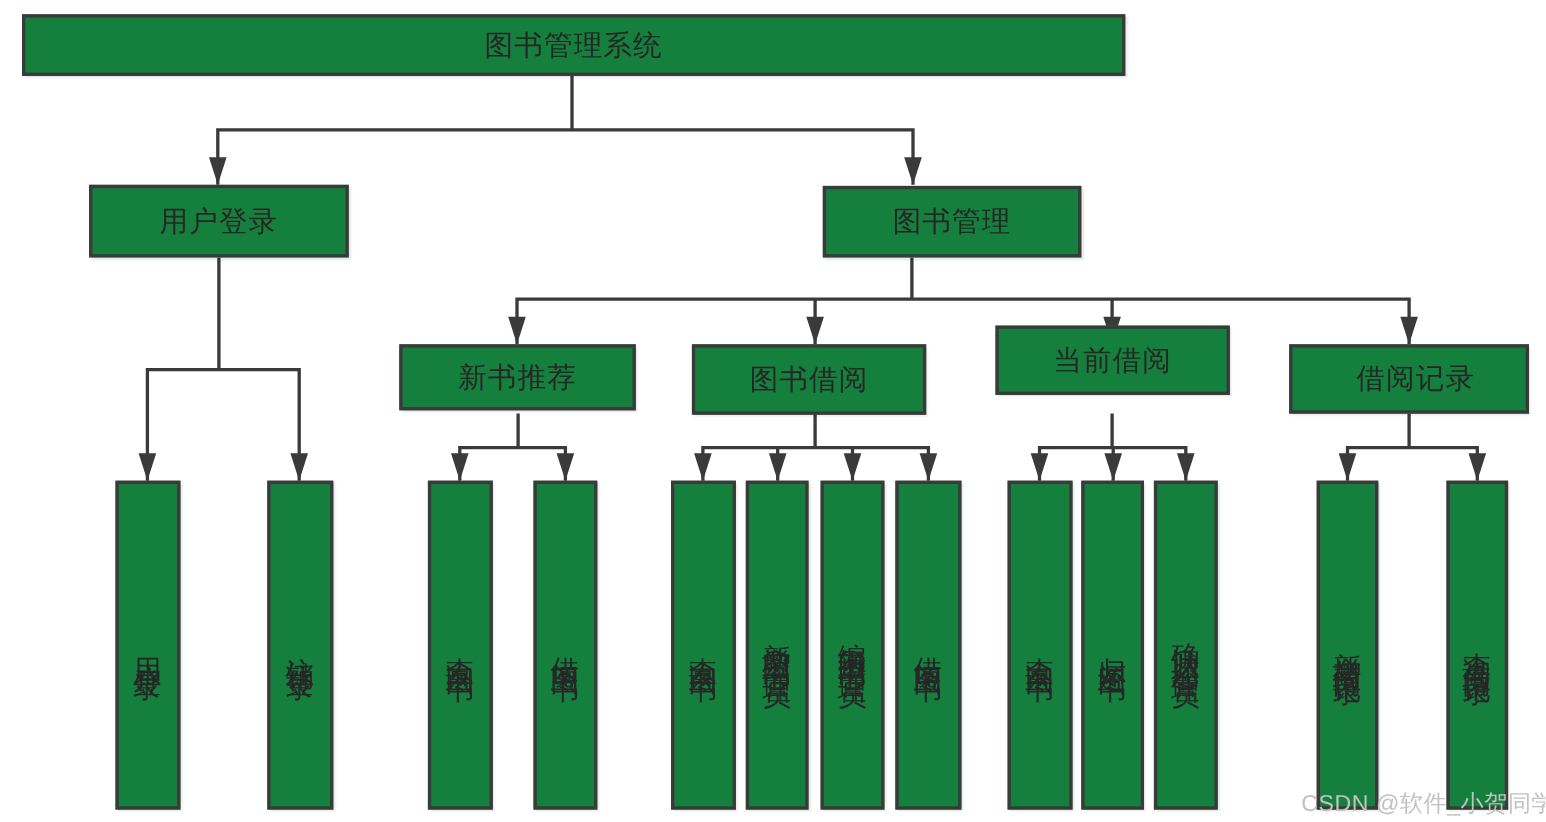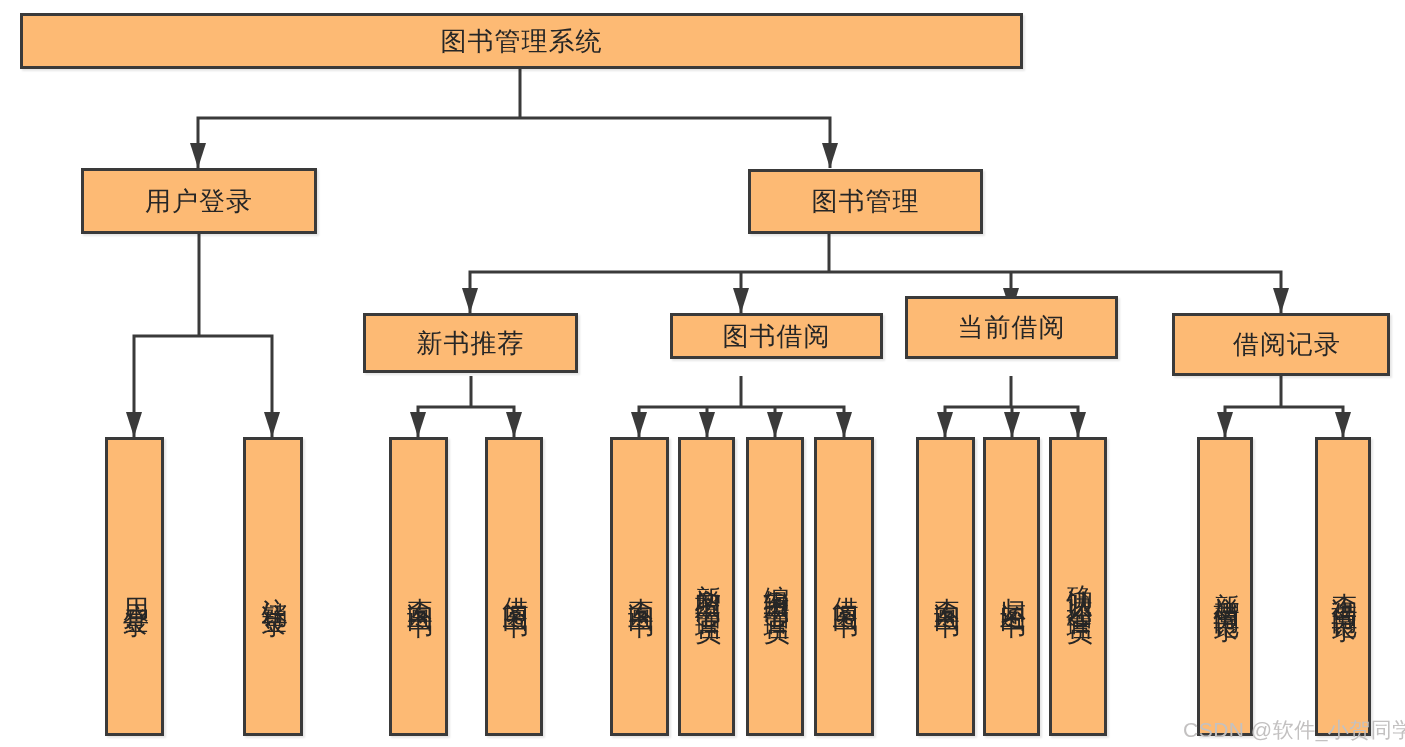--- a/index.html
+++ b/index.html
@@ -11,27 +11,26 @@
     font-family:"Liberation Sans","DejaVu Sans",sans-serif;
     color:#262626;
   }
   .wires{position:absolute;left:0;top:0;z-index:1;}
   .wire{fill:none;stroke:#3a3a3a;stroke-width:3;}
   .ah{fill:#3a3a3a;stroke:none;}
   .node{
     position:absolute;
     box-sizing:border-box;
     border:3px solid #3a3a3a;
-    background:#fdba74;
+    background:#15803d;
     display:flex;
     align-items:center;
     justify-content:center;
     z-index:2;
     box-shadow:2px 2px 2px rgba(0,0,0,0.10);
-    font-family:Liberation Mono, monospace;
   }
   .hbox{
     font-size:26px;
     letter-spacing:1px;
     white-space:nowrap;
   }
   .vbox{
     writing-mode:vertical-lr;
     text-orientation:mixed;
     font-size:26px;
@@ -89,21 +88,21 @@
     <polygon class="ah" points="1217,412 1233,412 1225,437"></polygon>
     <polygon class="ah" points="1335,412 1351,412 1343,437"></polygon>
   </svg>
 
   <div class="node hbox" style="left:20px;top:13px;width:1003px;height:56px;">图书管理系统</div>
 
   <div class="node hbox" style="left:81px;top:168px;width:236px;height:66px;">用户登录</div>
   <div class="node hbox" style="left:748px;top:169px;width:235px;height:65px;">图书管理</div>
 
   <div class="node hbox" style="left:363px;top:313px;width:215px;height:60px;">新书推荐</div>
-  <div class="node hbox" style="left:670px;top:313px;width:213px;height:46px;">图书借阅</div>
+  <div class="node hbox" style="left:629px;top:313px;width:213px;height:64px;">图书借阅</div>
   <div class="node hbox" style="left:905px;top:296px;width:213px;height:63px;">当前借阅</div>
   <div class="node hbox" style="left:1172px;top:313px;width:218px;height:63px;padding-left:12px;">借阅记录</div>
 
   <div class="node vbox" style="left:105px;top:437px;width:59px;height:299px;">用户登录</div>
   <div class="node vbox" style="left:243px;top:437px;width:60px;height:299px;">注销登录</div>
 
   <div class="node vbox" style="left:389px;top:437px;width:59px;height:299px;">查询图书</div>
   <div class="node vbox" style="left:485px;top:437px;width:58px;height:299px;">借阅图书</div>
 
   <div class="node vbox" style="left:610px;top:437px;width:59px;height:299px;">查询图书</div>

